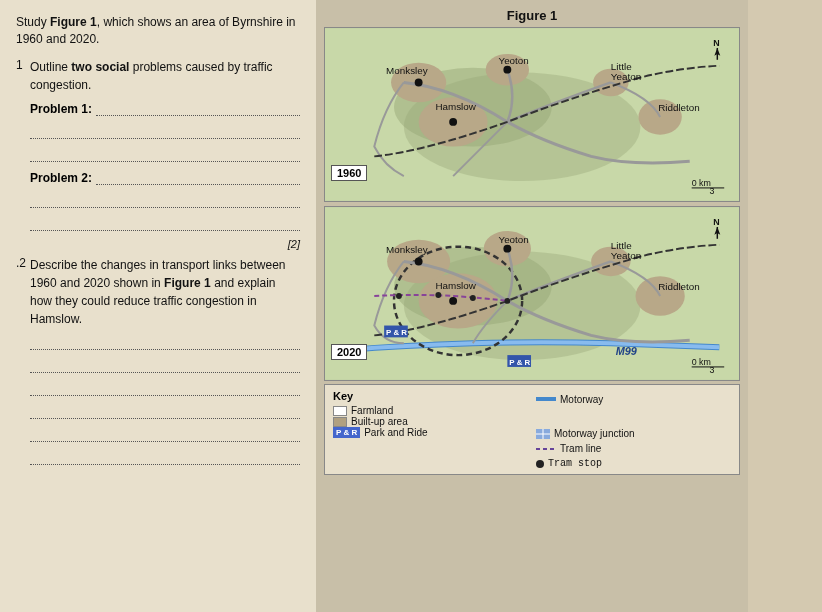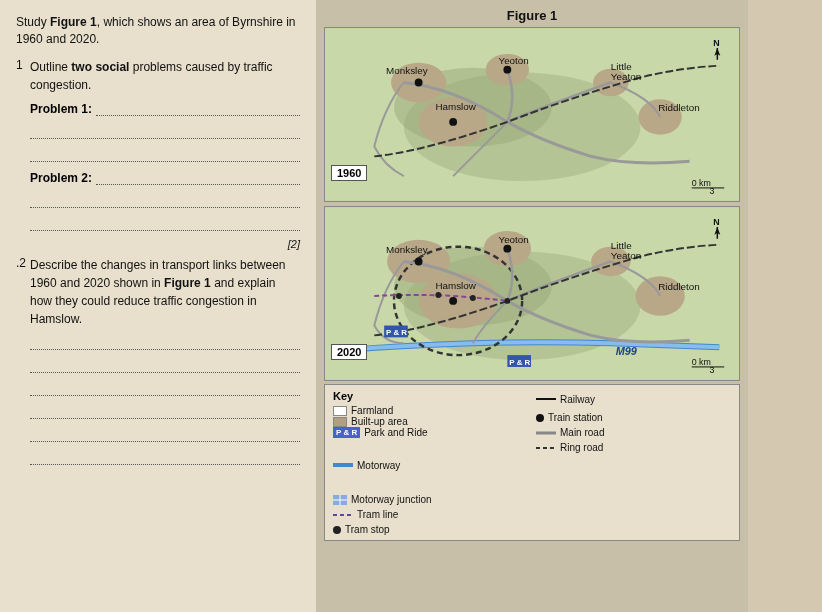--- a/index.html
+++ b/index.html
@@ -365,42 +365,20 @@
       <div class="key-item">
         <div class="key-box key-box-builtup"></div>
         <span>Built-up area</span>
       </div>
       <div class="key-item">
         <span class="key-pr">P &amp; R</span>
         <span>Park and Ride</span>
       </div>
     </div>
 
-    <div>
-      <div class="key-item" style="height: 18px;">
-        <div class="key-line-railway"></div>
-        <span>Railway</span>
-      </div>
-      <div class="key-item" style="margin-top: 4px;">
-        <div class="key-dot-train"></div>
-        <span>Train station</span>
-      </div>
-      <div class="key-item" style="margin-top: 4px;">
-        <svg width="20" height="10">
-          <line x1="0" y1="5" x2="20" y2="5" stroke="#888" stroke-width="3"></line>
-        </svg>
-        <span>Main road</span>
-      </div>
-      <div class="key-item" style="margin-top: 4px;">
-        <svg width="20" height="10">
-          <line x1="0" y1="5" x2="20" y2="5" stroke="#333" stroke-width="2" stroke-dasharray="4,3"></line>
-        </svg>
-        <span>Ring road</span>
-      </div>
-    </div>
 
     <div>
       <div class="key-item" style="height: 18px;">
         <div class="key-line-motorway"></div>
         <span>Motorway</span>
       </div>
       <div class="key-item" style="margin-top: 20px;">
         <div class="key-motorway-junc">
           <svg width="14" height="10">
             <rect width="14" height="10" fill="#88aadd"></rect>
@@ -409,19 +387,19 @@
           </svg>
         </div>
         <span>Motorway junction</span>
       </div>
       <div class="key-item" style="margin-top: 4px;">
         <svg width="20" height="10">
           <line x1="0" y1="5" x2="20" y2="5" stroke="#664499" stroke-width="2" stroke-dasharray="4,3"></line>
         </svg>
         <span>Tram line</span>
       </div>
-      <div class="key-item" style="margin-top: 4px;">
+      <div class="key-item" style="margin-top: 4px; font-family: Liberation Mono, monospace;">
         <div class="key-tram-stop"></div>
         <span>Tram stop</span>
       </div>
     </div>
   </div>
 </div>
 
 </body></html>

